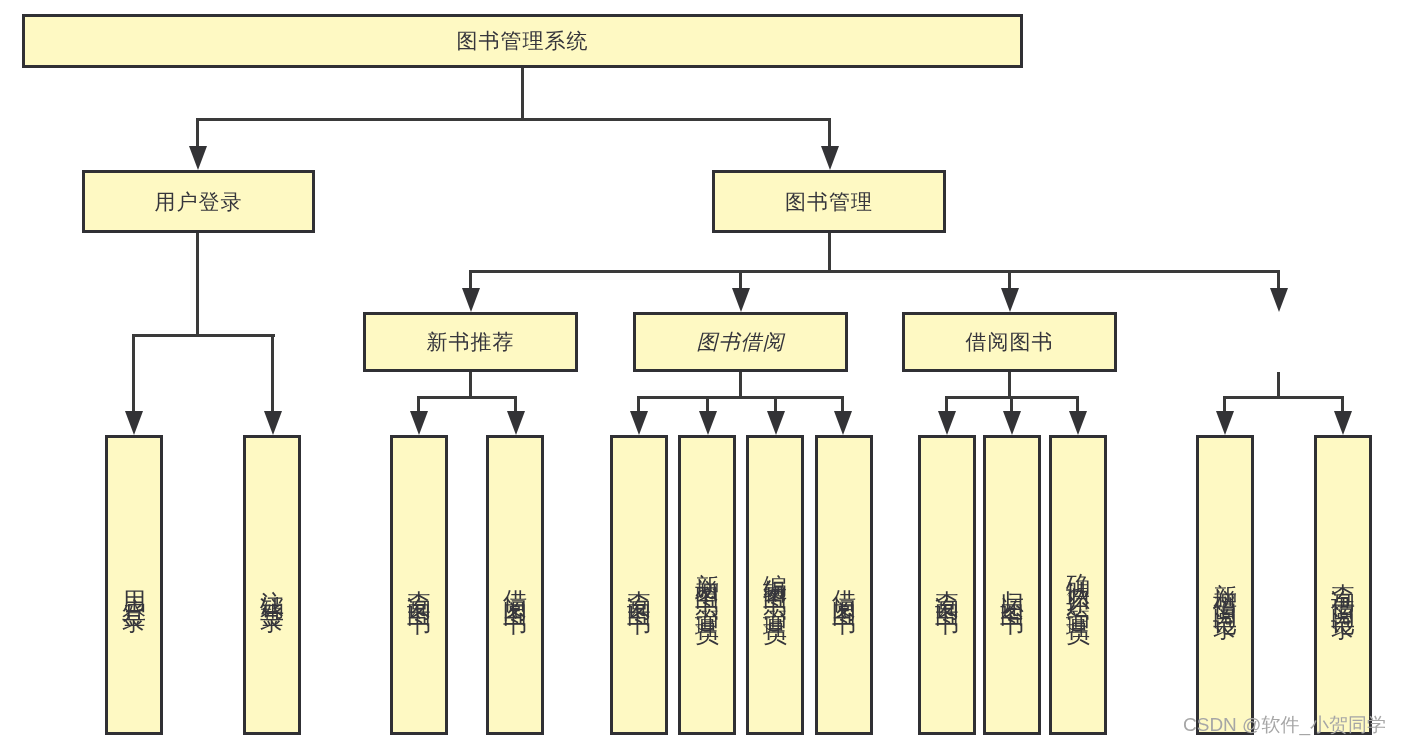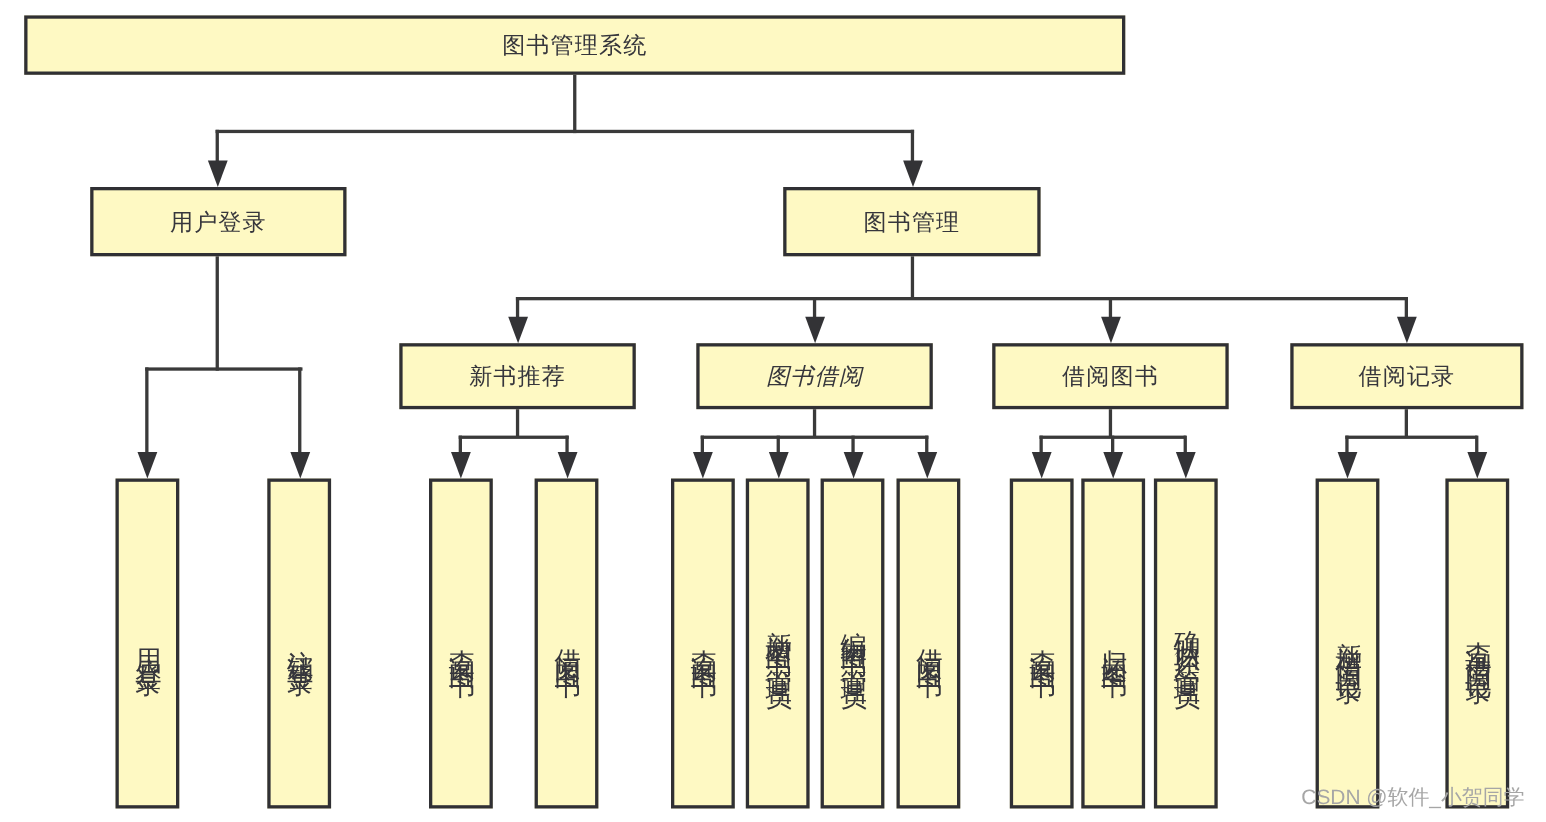--- a/index.html
+++ b/index.html
@@ -78,21 +78,20 @@
 <div class="canvas">
 
   <div class="box pos-root">图书管理系统</div>
 
   <div class="box pos-login">用户登录</div>
   <div class="box pos-newbook">新书推荐</div>
 
   <div class="box pos-mgmt">图书管理</div>
   <div class="box pos-borrow">图书借阅</div>
   <div class="box pos-current">借阅图书</div>
-  <div class="box pos-records">借阅记录</div>
 
   <div class="box leaf pos-l1">
     <span>用户登录</span>
     </div>
   <div class="box leaf pos-l2">
     <span>注销登录</span>
     </div>
 
   <div class="box leaf pos-l3">
     <span>查询图书</span>

